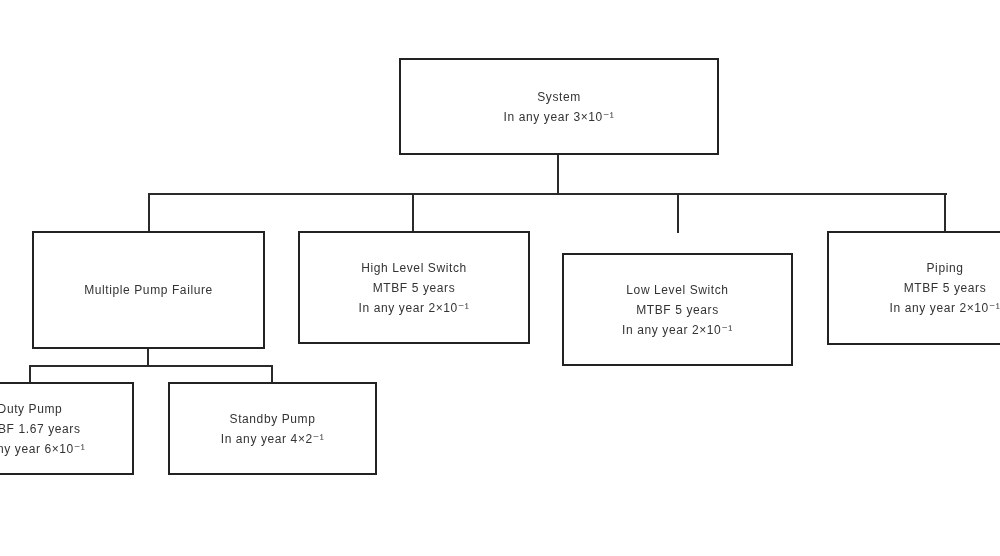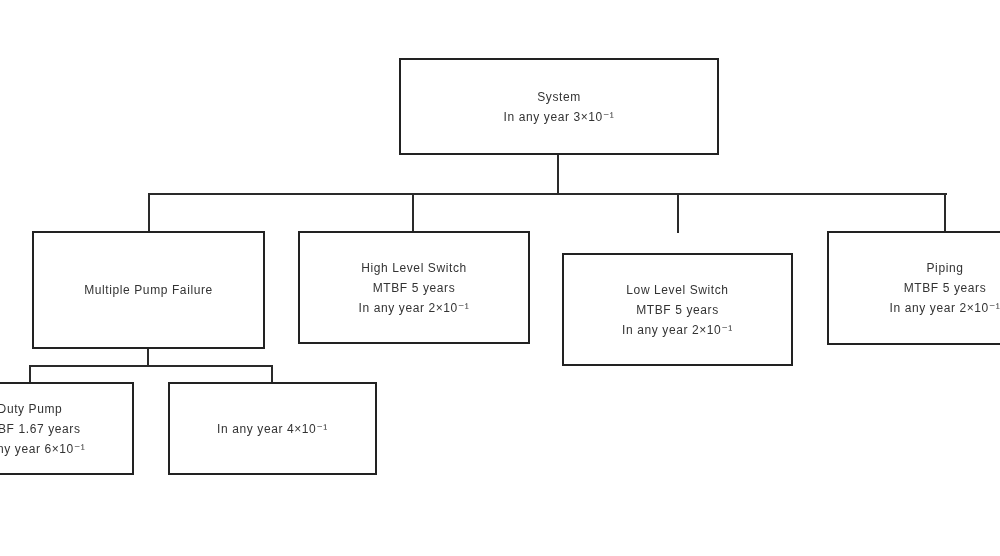--- a/index.html
+++ b/index.html
@@ -87,16 +87,17 @@
     <div class="tl">In any year 2×10⁻¹</div>
   </div>
 
   <div class="node" style="left:-74px; top:382px; width:204px; height:89px;">
     <div class="tl">Duty Pump</div>
     <div class="tl">MTBF 1.67 years</div>
     <div class="tl">In any year 6×10⁻¹</div>
   </div>
 
   <div class="node" style="left:168px; top:382px; width:205px; height:89px;">
-    <div class="tl">In any year 4×10⁻¹</div>
+    <div class="tl">Standby Pump</div>
+    <div class="tl">In any year 4×2⁻¹</div>
   </div>
 
 </div>
 
 </body></html>

